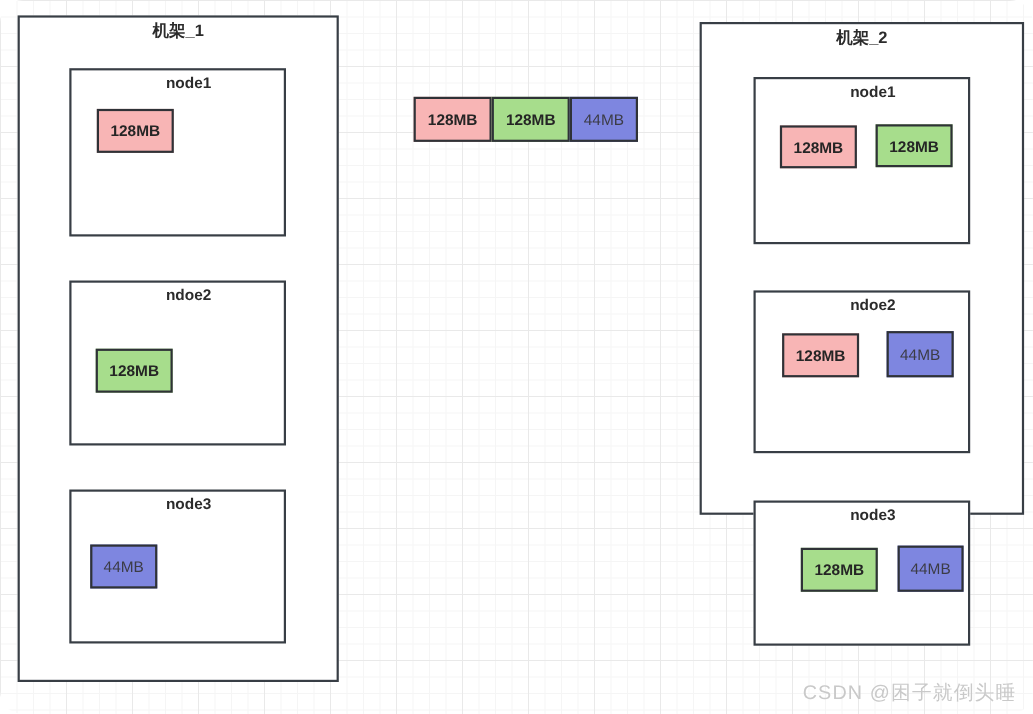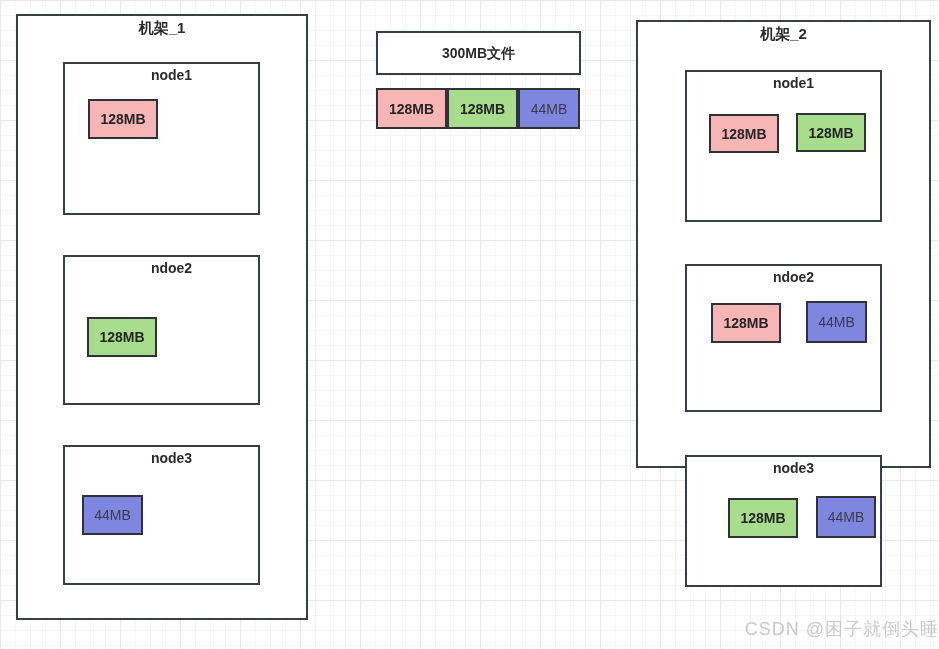--- a/index.html
+++ b/index.html
@@ -6,20 +6,21 @@
   .canvas{
     position:relative;width:939px;height:649px;overflow:hidden;
     font-family:"Liberation Sans","DejaVu Sans",sans-serif;
     background-color:#ffffff;
     background-image:
       linear-gradient(var(--grid-major,#e9e9e9) 1px, transparent 1px),
       linear-gradient(90deg, var(--grid-major,#e9e9e9) 1px, transparent 1px),
       linear-gradient(var(--grid-minor,#f5f5f5) 1px, transparent 1px),
       linear-gradient(90deg, var(--grid-minor,#f5f5f5) 1px, transparent 1px);
     background-size:60px 60px,60px 60px,15px 15px,15px 15px;
+    border-radius:21px;
   }
   .box{
     position:absolute;background:#ffffff;box-sizing:border-box;
     border:2px solid var(--box-border,#383e45);
   }
   .box-title{
     text-align:center;font-weight:bold;font-size:15px;
     color:var(--text,#2b2b2b);padding-top:3px;
   }
   .node-title{font-size:14px;padding-left:20px;}
@@ -27,21 +28,21 @@
   .block{
     position:absolute;box-sizing:border-box;
     border:2px solid var(--block-border,#2f3237);
     display:flex;align-items:center;justify-content:center;
     font-weight:bold;font-size:14px;color:#252525;
   }
   .block.pink{background:var(--pink,#f8b5b5);}
   .block.green{background:var(--green,#a7dd8c);}
   .block.blue{background:var(--blue,#7e86e0);font-weight:normal;color:#3c3c46;justify-content:center;}
   .watermark{
-    position:absolute;right:0;top:617px;z-index:10;
+    position:absolute;right:15px;top:617px;z-index:10;
     font-size:18px;letter-spacing:1px;
     color:var(--watermark,#c9c9c9);
   }
 </style>
 </head>
 <body>
 
 <div class="canvas">
 
   <div class="box" style="left:16px;top:14px;width:292px;height:606px;">
@@ -62,23 +63,20 @@
     </div>
 
     <div class="box" style="left:45px;top:429px;width:197px;height:140px;">
       <div class="box-title node-title">node3</div>
       <div class="block blue" style="left:17px;top:48px;width:61px;height:40px;">
         <span>44MB</span>
       </div>
     </div>
   </div>
 
-  <div class="box" style="left:376px;top:31px;width:205px;height:44px;">
-    <div class="box-title file-title">300MB文件</div>
-  </div>
 
   <div>
     <div class="block pink" style="left:376px;top:88px;width:71px;height:41px;">
       <span>128MB</span>
     </div>
     <div class="block green" style="left:447px;top:88px;width:71px;height:41px;">
       <span>128MB</span>
     </div>
     <div class="block blue" style="left:518px;top:88px;width:62px;height:41px;">
       <span>44MB</span>

